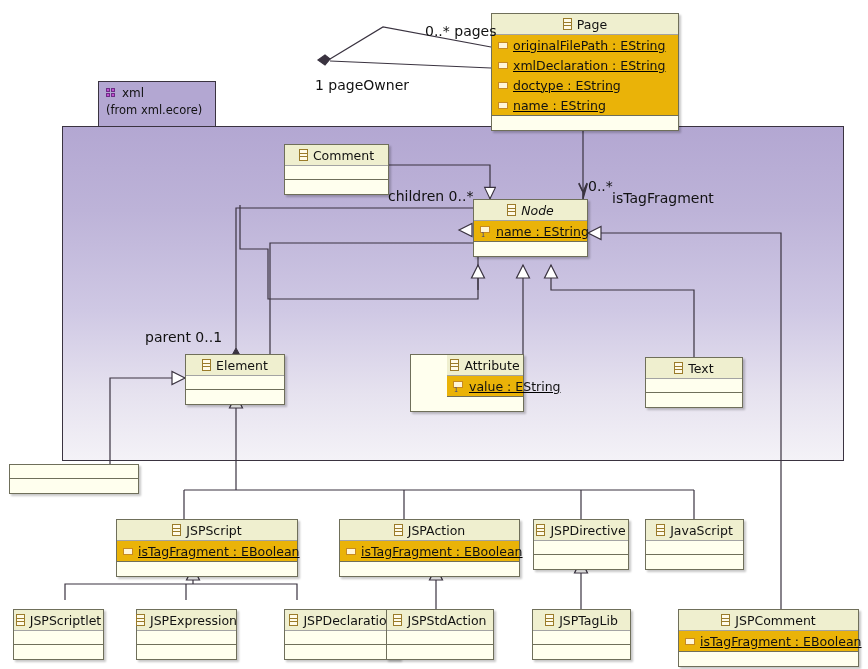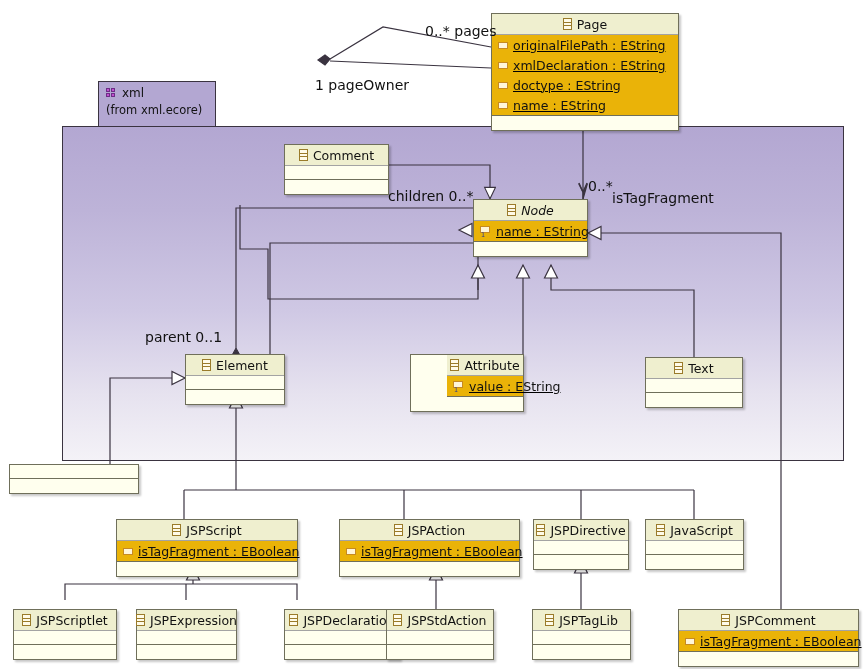--- a/index.html
+++ b/index.html
@@ -323,21 +323,21 @@
       <span class="clsicon">
           <b></b>
           <b></b>
         </span>
       <span>JavaScript</span>
     </div>
     <div class="empty"></div>
     <div class="ops"></div>
   </div>
 
-  <div class="cls" style="left:13px;top:609px;width:104px;">
+  <div class="cls" style="left:13px;top:609px;width:91px;">
     <div class="hdr">
       <span class="clsicon">
           <b></b>
           <b></b>
         </span>
       <span>JSPScriptlet</span>
     </div>
     <div class="empty"></div>
     <div class="ops"></div>
   </div>

